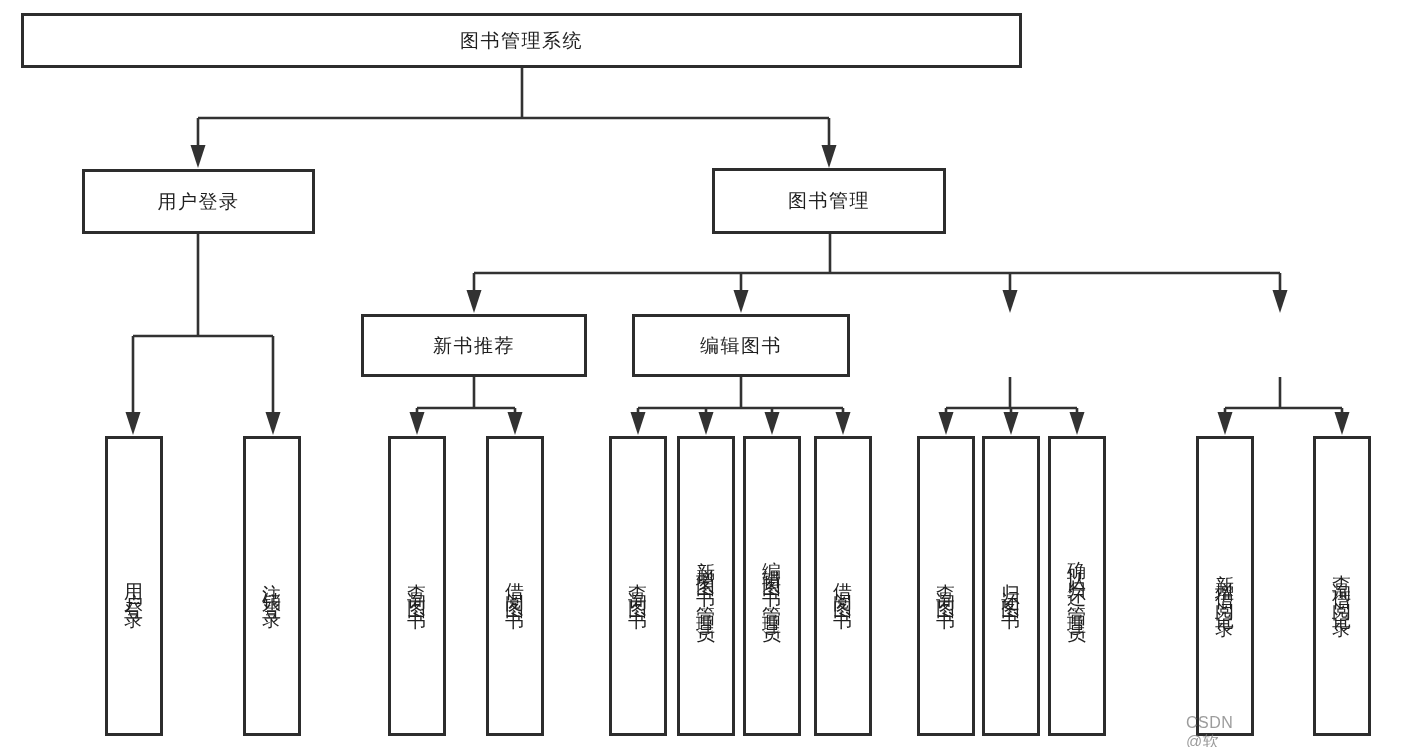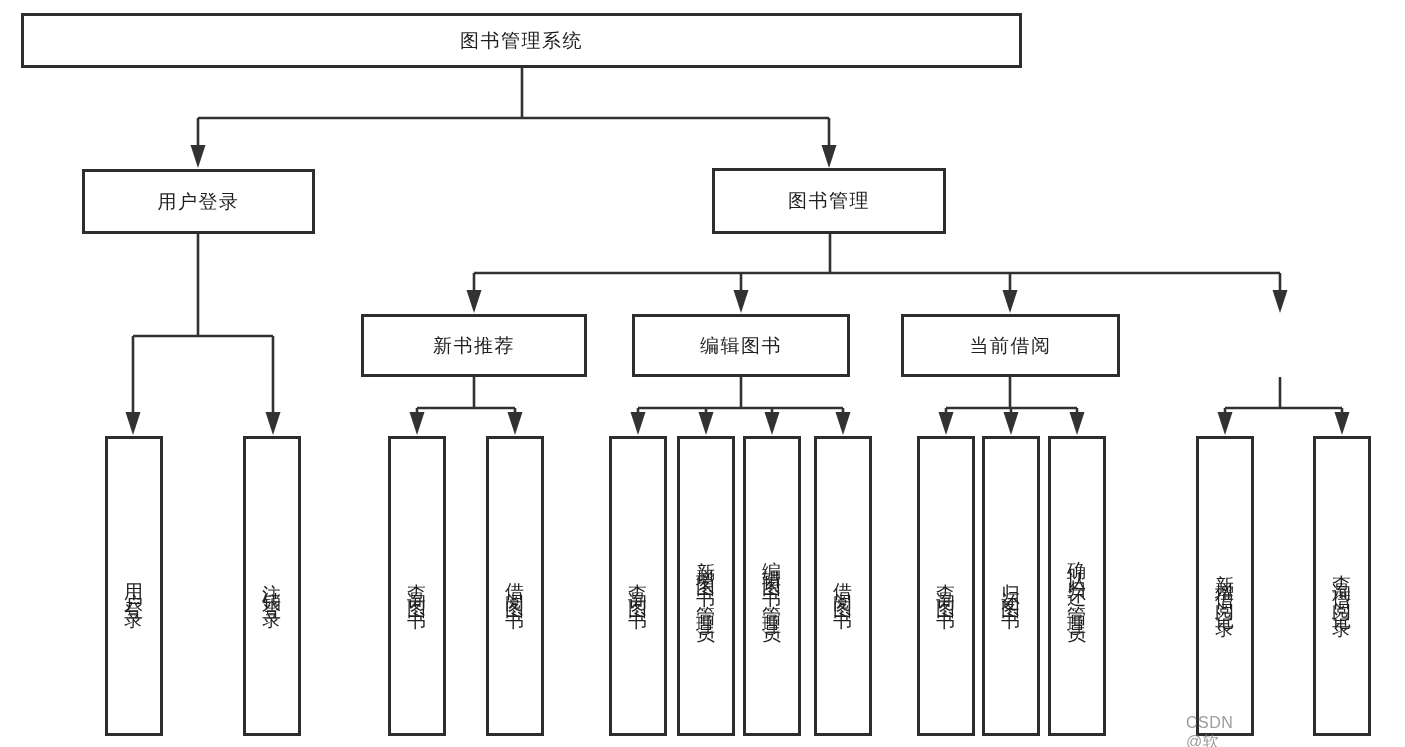--- a/index.html
+++ b/index.html
@@ -81,23 +81,20 @@
   <div class="node hbox" style="left:712px;top:168px;width:234px;height:66px">
     <span>图书管理</span>
   </div>
 
   <div class="node hbox" style="left:361px;top:314px;width:226px;height:63px">
     <span>新书推荐</span>
   </div>
   <div class="node hbox" style="left:632px;top:314px;width:218px;height:63px">
     <span>编辑图书</span>
   </div>
-  <div class="node hbox" style="left:901px;top:314px;width:219px;height:63px">
-    <span>当前借阅</span>
-  </div>
 
   <div class="node vbox" style="left:105px">
     <span class="vtext">用户登录</span>
   </div>
   <div class="node vbox" style="left:243px">
     <span class="vtext">注销登录</span>
   </div>
 
   <div class="node vbox" style="left:388px">
     <span class="vtext">查询图书</span>

